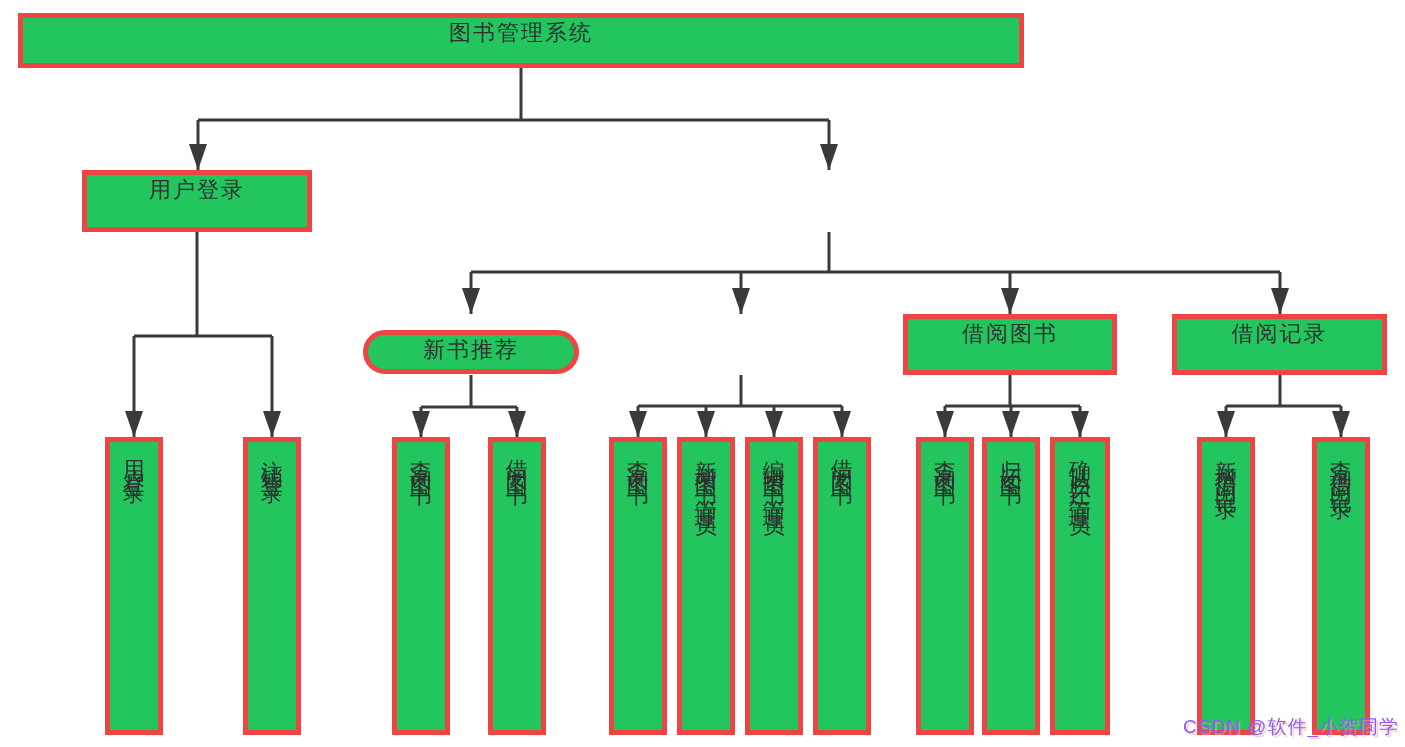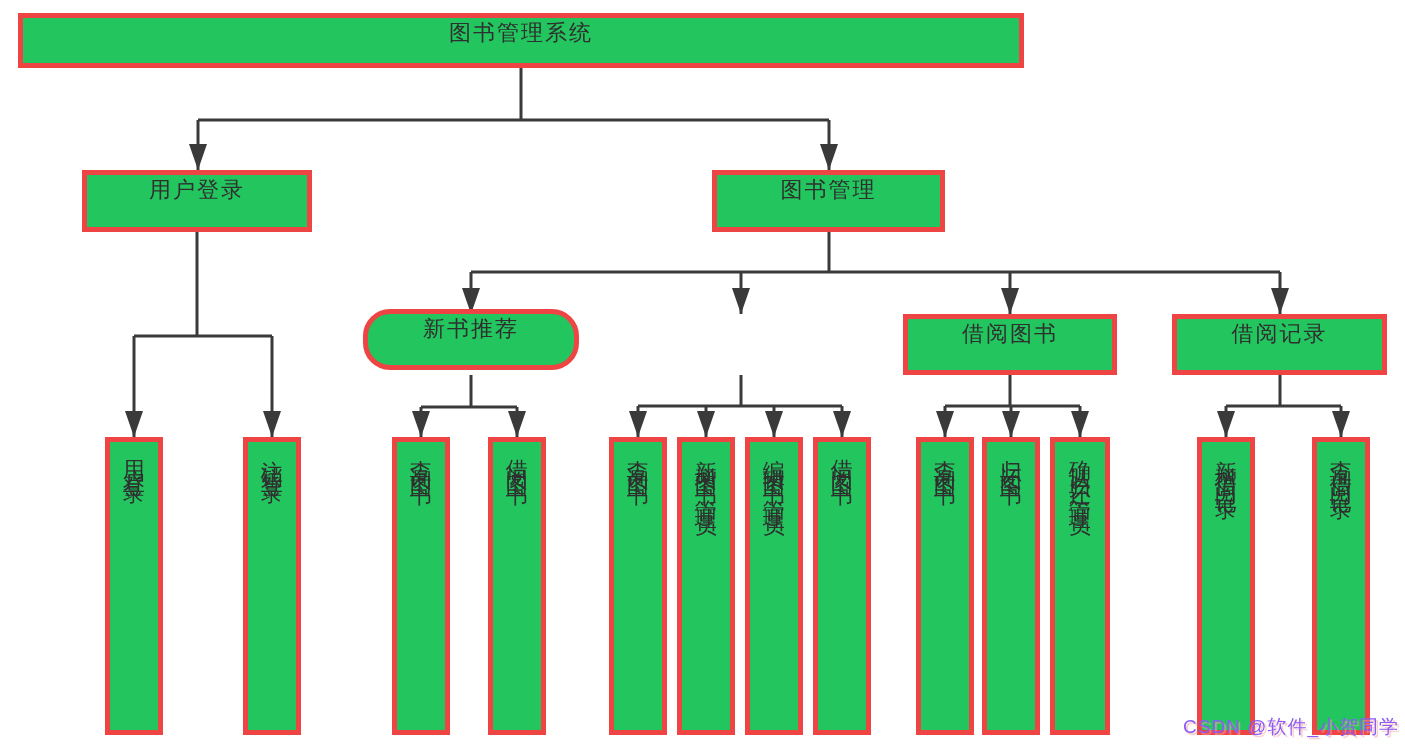--- a/index.html
+++ b/index.html
@@ -31,21 +31,21 @@
     letter-spacing: 8px;
     line-height: 1.15;
     white-space: normal;
   }
   
   #n-root   { left: 18px;   top: 13px;  width: 1006px; height: 55px; }
   
   #n-login  { left: 82px;   top: 170px; width: 230px;  height: 62px; }
   #n-mgmt   { left: 712px;  top: 170px; width: 233px;  height: 62px; }
   
-  #n-newbook{ left: 363px;  top: 309px; width: 216px;  height: 61px; border-radius: 27px; }
+  #n-newbook{ left: 363px;  top: 330px; width: 216px;  height: 44px; border-radius: 27px; }
   #n-borrow { left: 633px;  top: 314px; width: 216px;  height: 61px; }
   #n-current{ left: 903px;  top: 314px; width: 214px;  height: 61px; }
   #n-records{ left: 1172px; top: 314px; width: 215px;  height: 61px; }
   
   .box.v { top: 437px; width: 58px; height: 298px; }
   #f1  { left: 105px; }
   #f2  { left: 243px; }
   #f3  { left: 392px; }
   #f4  { left: 488px; }
   #f5  { left: 609px; }
@@ -118,23 +118,20 @@
     </g>
   </svg>
 
   <div class="box" id="n-root">
     <span class="lbl">图书管理系统</span>
   </div>
 
   <div class="box" id="n-login">
     <span class="lbl">用户登录</span>
   </div>
-  <div class="box" id="n-mgmt">
-    <span class="lbl">图书管理</span>
-  </div>
 
   <div class="box" id="n-newbook">
     <span class="lbl">新书推荐</span>
   </div>
   <div class="box" id="n-current">
     <span class="lbl">借阅图书</span>
   </div>
   <div class="box" id="n-records">
     <span class="lbl">借阅记录</span>
   </div>

